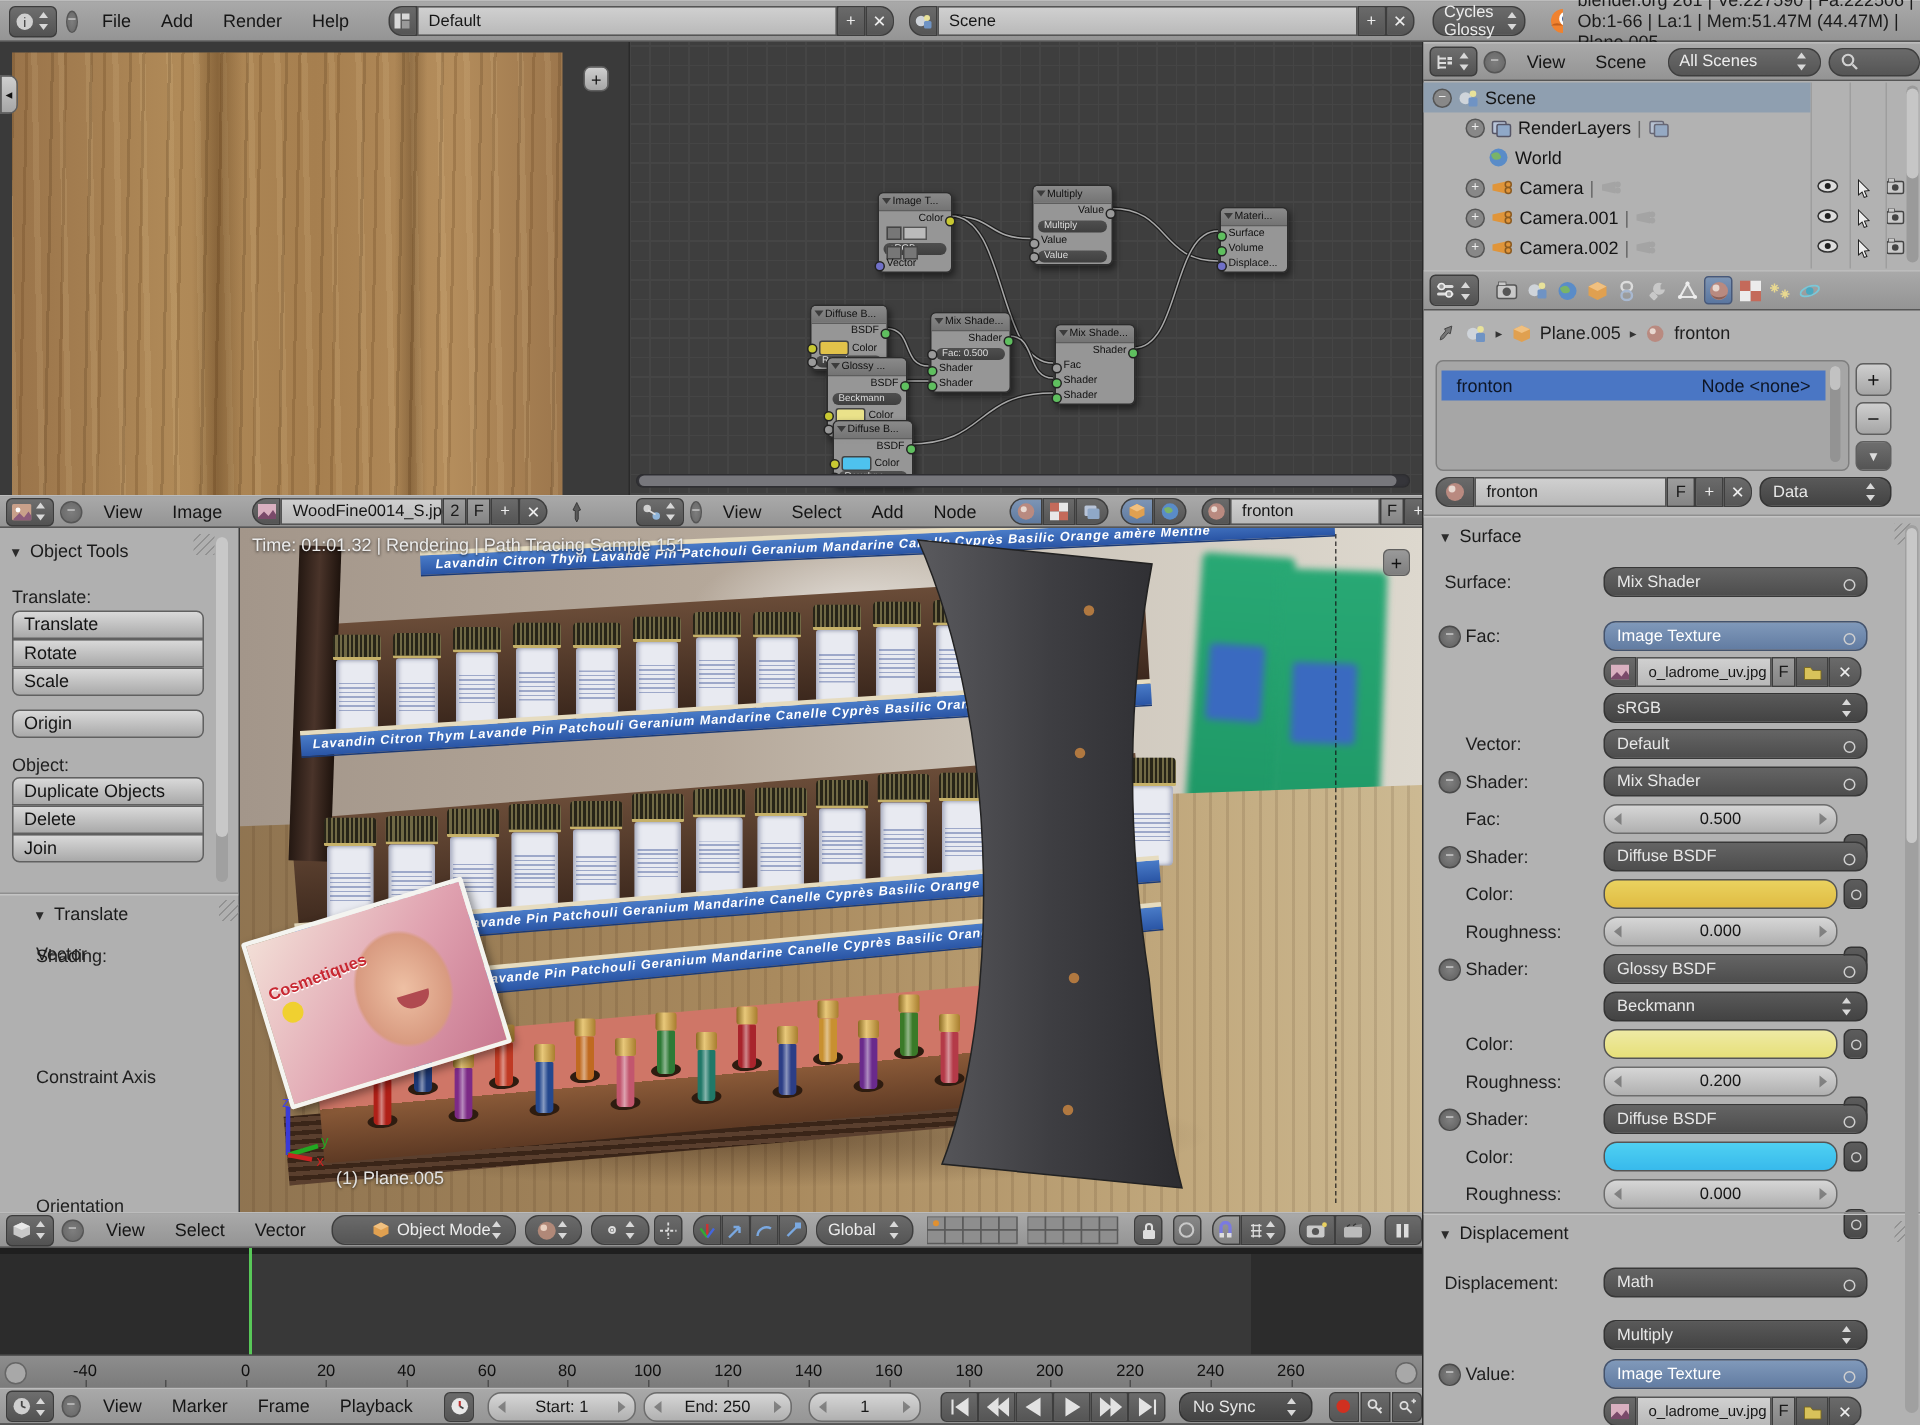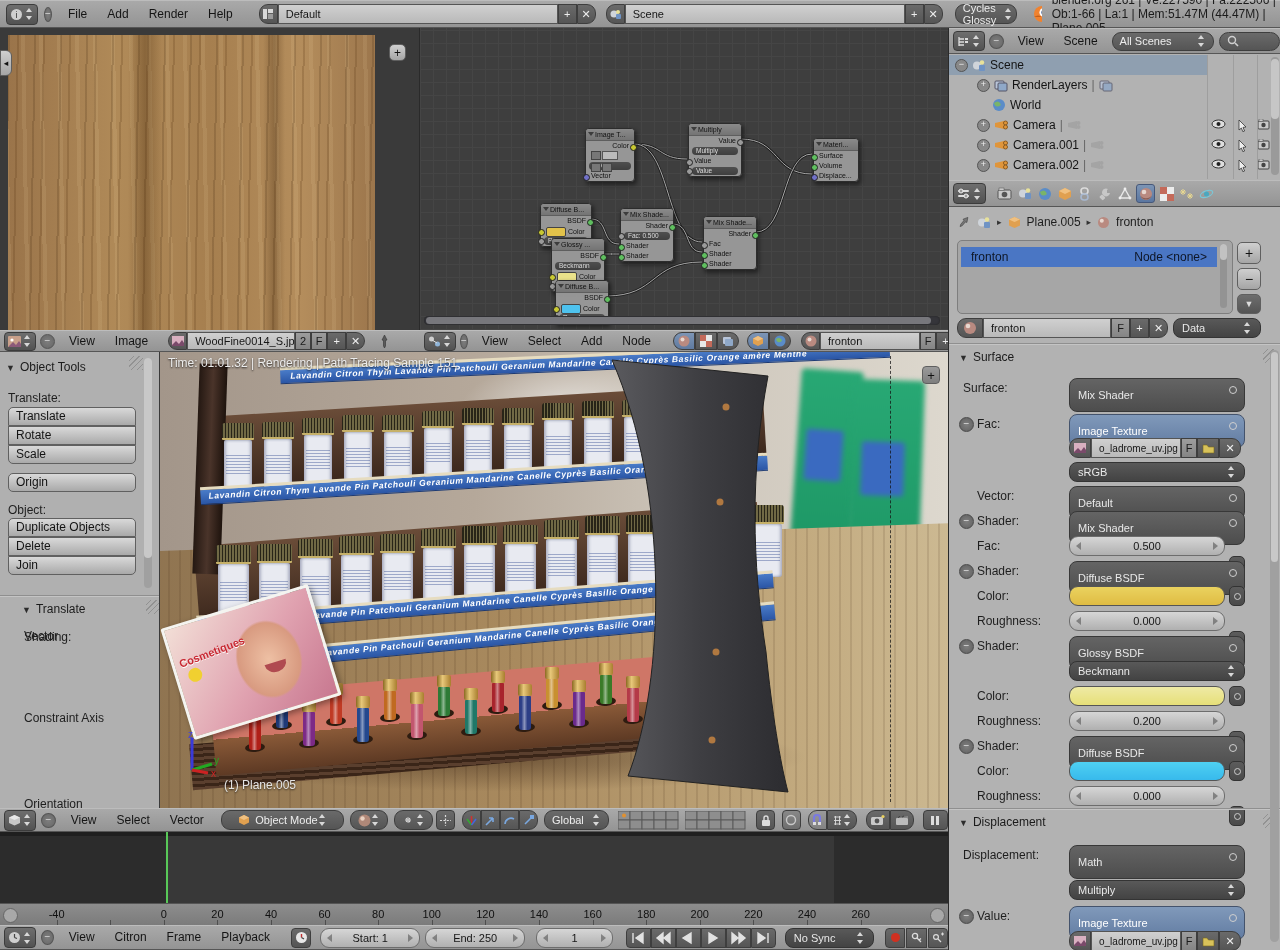--- a/index.html
+++ b/index.html
@@ -28,21 +28,21 @@
   .panel-title{color:#1b1b1b;font-size:12px;}
   .tri{display:inline-block;margin-right:5px;font-size:9px;color:#2c2c2c;}
   .tool-btn{position:absolute;left:8px;width:128px;height:19px;background:linear-gradient(#d9d9d9,#a9a9a9);
             border:1px solid #606060;box-sizing:border-box;color:#141414;font-size:12px;padding:1px 7px;}
   .slider{background:linear-gradient(#d6d6d6,#b0b0b0);border:1px solid #6d6d6d;border-radius:9px;color:#161616;
           font-size:11px;text-align:center;box-sizing:border-box;position:relative;line-height:18px;}
   .slider .la,.slider .ra{position:absolute;top:5px;width:0;height:0;opacity:.55;}
   .slider .la{left:6px;border-top:4px solid transparent;border-bottom:4px solid transparent;border-right:5px solid #4a4a4a;}
   .slider .ra{right:6px;border-top:4px solid transparent;border-bottom:4px solid transparent;border-left:5px solid #4a4a4a;}
   .pmenu{background:linear-gradient(#646464,#4d4d4d);border:1px solid #383838;border-radius:8px;color:#e8e8e8;
-         font-size:11px;box-sizing:border-box;padding:0 8px;display:flex;align-items:center;position:relative;height:34px;}
+         font-size:11px;box-sizing:border-box;padding:0 8px;display:flex;align-items:center;position:relative;height:20px;}
   .pmenu.blue{background:linear-gradient(#8099ba,#627ca2);border-color:#44536c;color:#fff;}
   .pmenu .dot{position:absolute;right:7px;top:7px;width:6px;height:6px;border:1px solid #cfcfcf;border-radius:50%;}
   .pdd{background:linear-gradient(#595959,#434343);border:1px solid #343434;border-radius:8px;color:#e8e8e8;
        font-size:11px;box-sizing:border-box;padding:0 8px;display:flex;align-items:center;justify-content:space-between;height:20px;}
   .socket{width:16px;height:20px;background:linear-gradient(#5c5c5c,#4a4a4a);border:1px solid #333;border-radius:5px;
           box-sizing:border-box;position:relative;}
   .socket::after{content:"";position:absolute;left:4px;top:6px;width:5px;height:5px;border:1px solid #ccc;border-radius:50%;}
   .minus{width:13px;height:13px;border-radius:50%;background:radial-gradient(#808080,#5e5e5e);border:1px solid #4a4a4a;
          color:#e2e2e2;font-size:10px;line-height:11px;text-align:center;}
   .plabel{color:#1e1e1e;font-size:12px;line-height:20px;}
@@ -1178,21 +1178,21 @@
             <path d="M6.5,1 L12,3.5 L6.5,6 L1,3.5 Z" fill="#e8e8e8"></path>
           </svg>
         <span class="ud"></span>
       </div>
       <div class="collapse">−</div>
       <div class="menus" id="vp-menus">
           <span class="menu">View</span>
           <span class="menu">Select</span>
           <span class="menu">Vector</span>
         </div>
-      <div class="dfield" style="width:126px;margin-left:6px;justify-content:center;">
+      <div class="dfield" style="width:126px;margin-left:6px;justify-content:flex-end;">
         <span style="display:flex;align-items:center;gap:5px;">
           <svg width="12" height="12">
               <path d="M6,1 L11,3.5 L11,8.5 L6,11 L1,8.5 L1,3.5 Z" fill="#e0a050"></path>
               <path d="M6,1 L11,3.5 L6,6 L1,3.5 Z" fill="#f0c080"></path>
             </svg>
           <span>Object Mode</span>
         </span>
           <span class="ud"></span>
       </div>
       <div class="dfield" style="width:38px;margin-left:5px;justify-content:space-between;">
@@ -1368,21 +1368,21 @@
         <div class="ebtn">
           <svg width="13" height="13">
               <circle cx="6.5" cy="6.5" r="5.5" fill="#cfcfcf"></circle>
               <path d="M6.5,6.5 L6.5,3 M6.5,6.5 L9,7.5" stroke="#444" stroke-width="1.2"></path>
             </svg>
           <span class="ud"></span>
         </div>
         <div class="collapse">−</div>
         <div class="menus" id="tl-menus">
             <span class="menu">View</span>
-            <span class="menu">Citron</span>
+            <span class="menu">Marker</span>
             <span class="menu">Frame</span>
             <span class="menu">Playback</span>
           </div>
         <div class="sq" style="height:20px;border-radius:4px;margin-left:10px;width:24px;">
           <svg width="13" height="13">
               <circle cx="6.5" cy="6.5" r="5.5" fill="#e8e8e8"></circle>
               <path d="M6.5,6.5 L6.5,3" stroke="#c03030" stroke-width="1.4"></path>
               <path d="M6.5,6.5 L9,8" stroke="#444" stroke-width="1.2"></path>
             </svg>
         </div>

